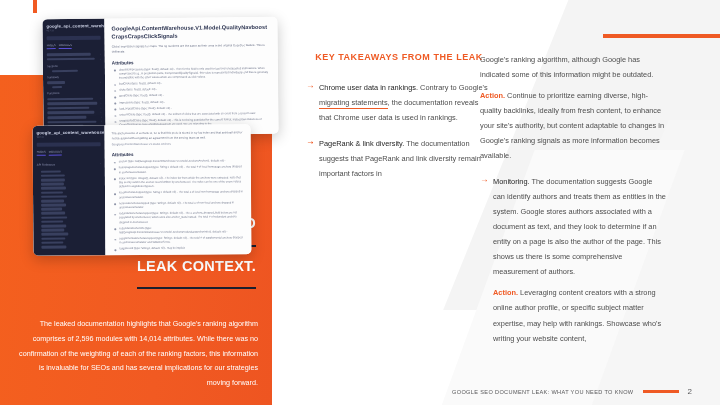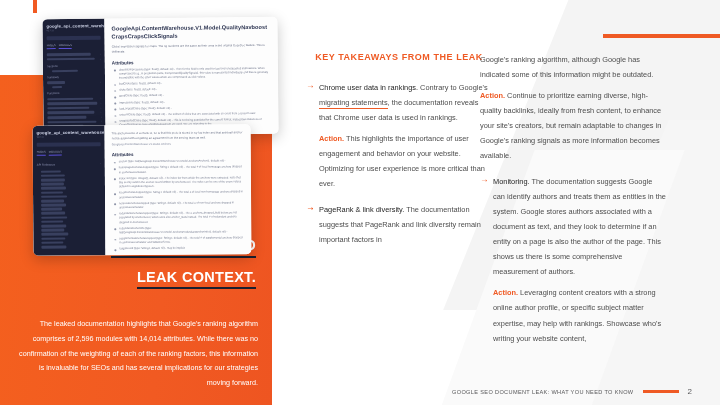--- a/index.html
+++ b/index.html
@@ -73,21 +73,21 @@
     color: #ffffff;
     font-weight: bold;
     font-size: 14.5px;
     letter-spacing: 0.3px;
     line-height: 1.0;
     padding-right: 2px;
   }
   .panel-title .tline {
     display: inline-block;
     border-bottom: 2.5px solid #1b1f2e;
-    padding-bottom: 3px;
+    padding-bottom: 14px;
     margin-bottom: 12px;
   }
   .panel-body {
     margin-top: 16px;
     text-align: right;
     color: #ffffff;
     font-size: 7.2px;
     line-height: 2.05;
     padding-left: 16px;
   }
@@ -471,36 +471,35 @@
       <div class="doc-li">targetDocid (type: String.t, default: nil) - may be implicit</div>
     </div>
   </div>
 
   <div class="col col1">
     <div class="section-title">KEY TAKEAWAYS FROM THE LEAK</div>
 
     <div class="bullet">
       <span class="arrow">→</span>
       <div class="btext"><b>Chrome user data in rankings.</b><span> Contrary to Google's </span><span class="uline">migrating statements</span><span>, the documentation reveals that Chrome user data is used in rankings.</span></div>
-      <div class="action"><span class="lab">Action.</span><span> This highlights the importance of user engagement and behavior on your website. Optimizing for user experience is more critical than ever.</span></div>
     </div>
 
     <div class="bullet">
       <span class="arrow">→</span>
     </div>
 
     <div class="bullet">
       <span class="arrow">→</span>
       <div class="btext"><b>PageRank &amp; link diversity.</b><span> The documentation suggests that PageRank and link diversity remain important factors in</span></div>
     </div>
   </div>
 
   <div class="col col2">
     <div class="cont">Google's ranking algorithm, although Google has indicated some of this information might be outdated.</div>
-    <div class="action"><span class="lab">Action.</span><span> Continue to prioritize earning diverse, high-quality backlinks, ideally from fresh content, to enhance your site's creators, but remain adaptable to changes in Google's ranking signals as more information becomes available.</span></div>
+    <div class="action"><span class="lab">Action.</span><span> Continue to prioritize earning diverse, high-quality backlinks, ideally from fresh content, to enhance your site's authority, but content adaptable to changes in Google's ranking signals as more information becomes available.</span></div>
 
     <div class="bullet" style="margin-top:11px">
       <span class="arrow">→</span>
       <div class="btext"><b>Monitoring.</b><span> The documentation suggests Google can identify authors and treats them as entities in the system. Google stores authors associated with a document as text, and they look to determine if an entity on a page is also the author of the page. This shows us there is some comprehensive measurement of authors.</span></div>
       <div class="action"><span class="lab">Action.</span><span> Leveraging content creators with a strong online author profile, or specific subject matter expertise, may help with rankings. Showcase who's writing your website content,</span></div>
     </div>
   </div>
 
   <div class="footer">
     <div class="footer-text">GOOGLE SEO DOCUMENT LEAK: WHAT YOU NEED TO KNOW</div>

